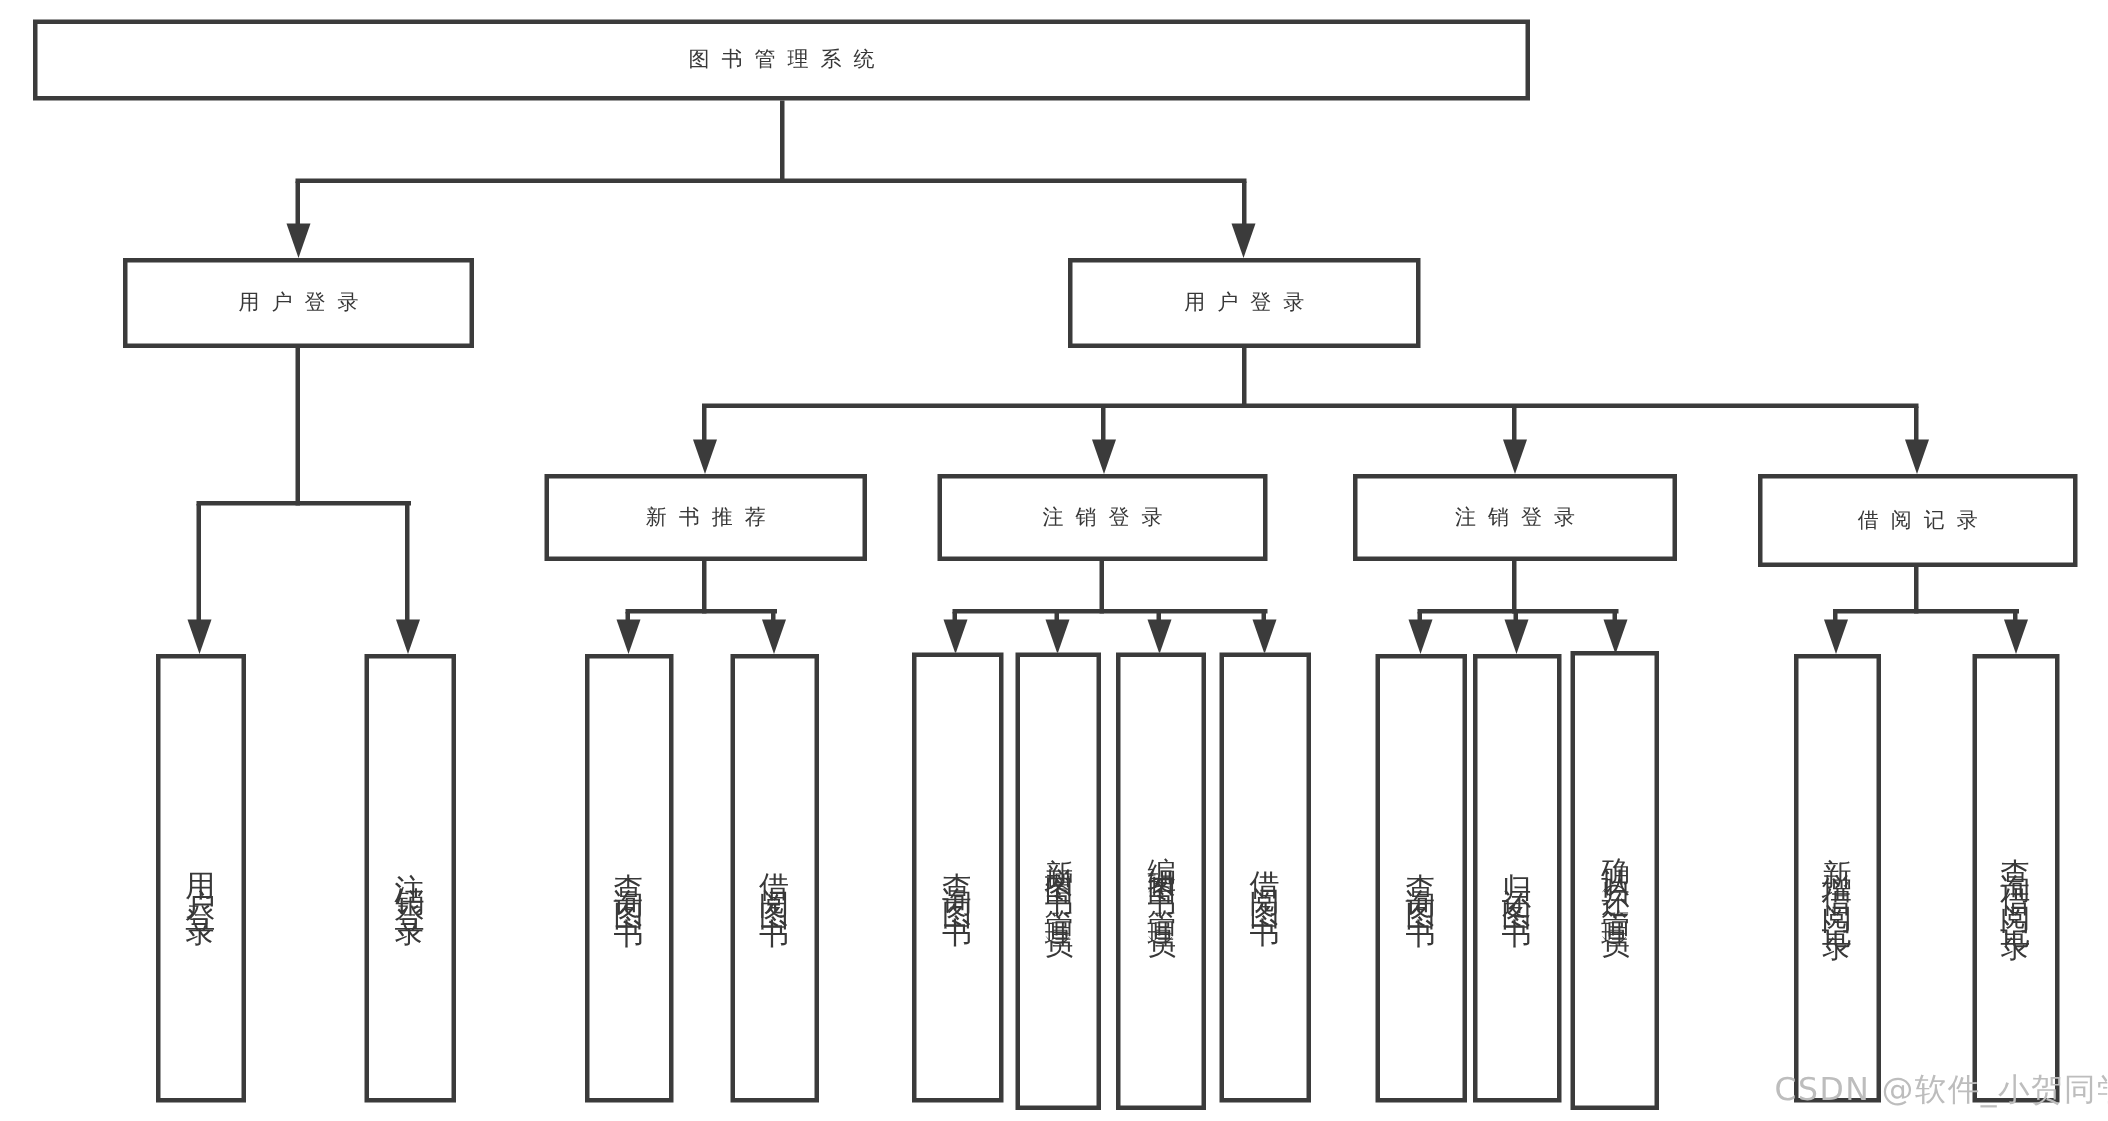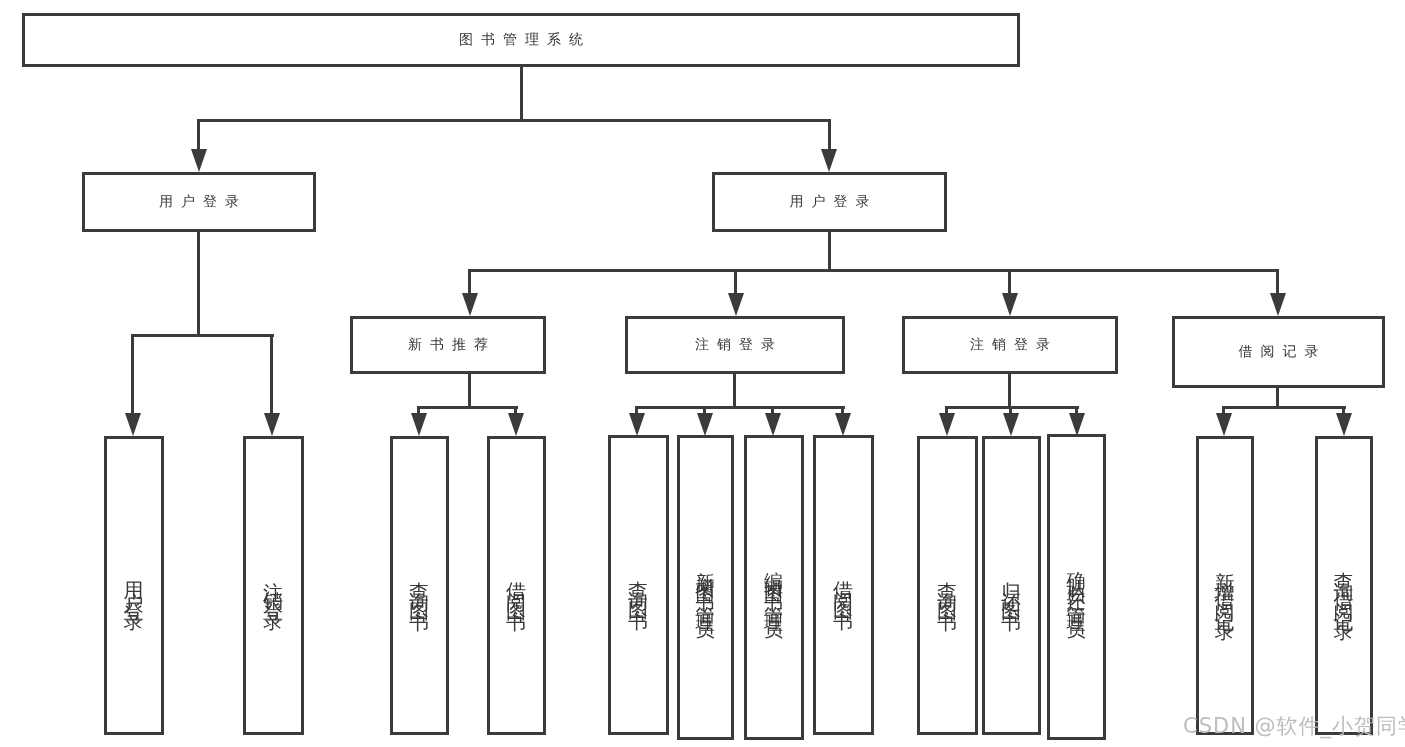--- a/index.html
+++ b/index.html
@@ -66,30 +66,30 @@
   <div class="line" style="left:468px;top:269px;width:811px;height:3px"></div>
   <div class="line" style="left:468px;top:271px;width:3px;height:24px"></div>
   <div class="line" style="left:734px;top:271px;width:3px;height:24px"></div>
   <div class="line" style="left:1008px;top:271px;width:3px;height:24px"></div>
   <div class="line" style="left:1276px;top:271px;width:3px;height:24px"></div>
   <div class="arr" style="left:462px;top:293px"></div>
   <div class="arr" style="left:728px;top:293px"></div>
   <div class="arr" style="left:1002px;top:293px"></div>
   <div class="arr" style="left:1270px;top:293px"></div>
 
-  <div class="box" style="left:350px;top:316px;width:196px;height:58px">
+  <div class="box" style="left:363px;top:316px;width:215px;height:58px">
     <span class="hlbl">新书推荐</span>
   </div>
   <div class="box" style="left:625px;top:316px;width:220px;height:58px">
     <span class="hlbl">注销登录</span>
   </div>
   <div class="box" style="left:902px;top:316px;width:216px;height:58px">
     <span class="hlbl">注销登录</span>
   </div>
-  <div class="box" style="left:1172px;top:316px;width:213px;height:72px">
+  <div class="box" style="left:1172px;top:316px;width:213px;height:62px">
     <span class="hlbl">借阅记录</span>
   </div>
 
   <div class="line" style="left:468px;top:372px;width:3px;height:37px"></div>
   <div class="line" style="left:417px;top:406px;width:101px;height:3px"></div>
   <div class="line" style="left:417px;top:408px;width:3px;height:8px"></div>
   <div class="line" style="left:514px;top:408px;width:3px;height:8px"></div>
   <div class="arr" style="left:411px;top:413px"></div>
   <div class="arr" style="left:508px;top:413px"></div>
 

